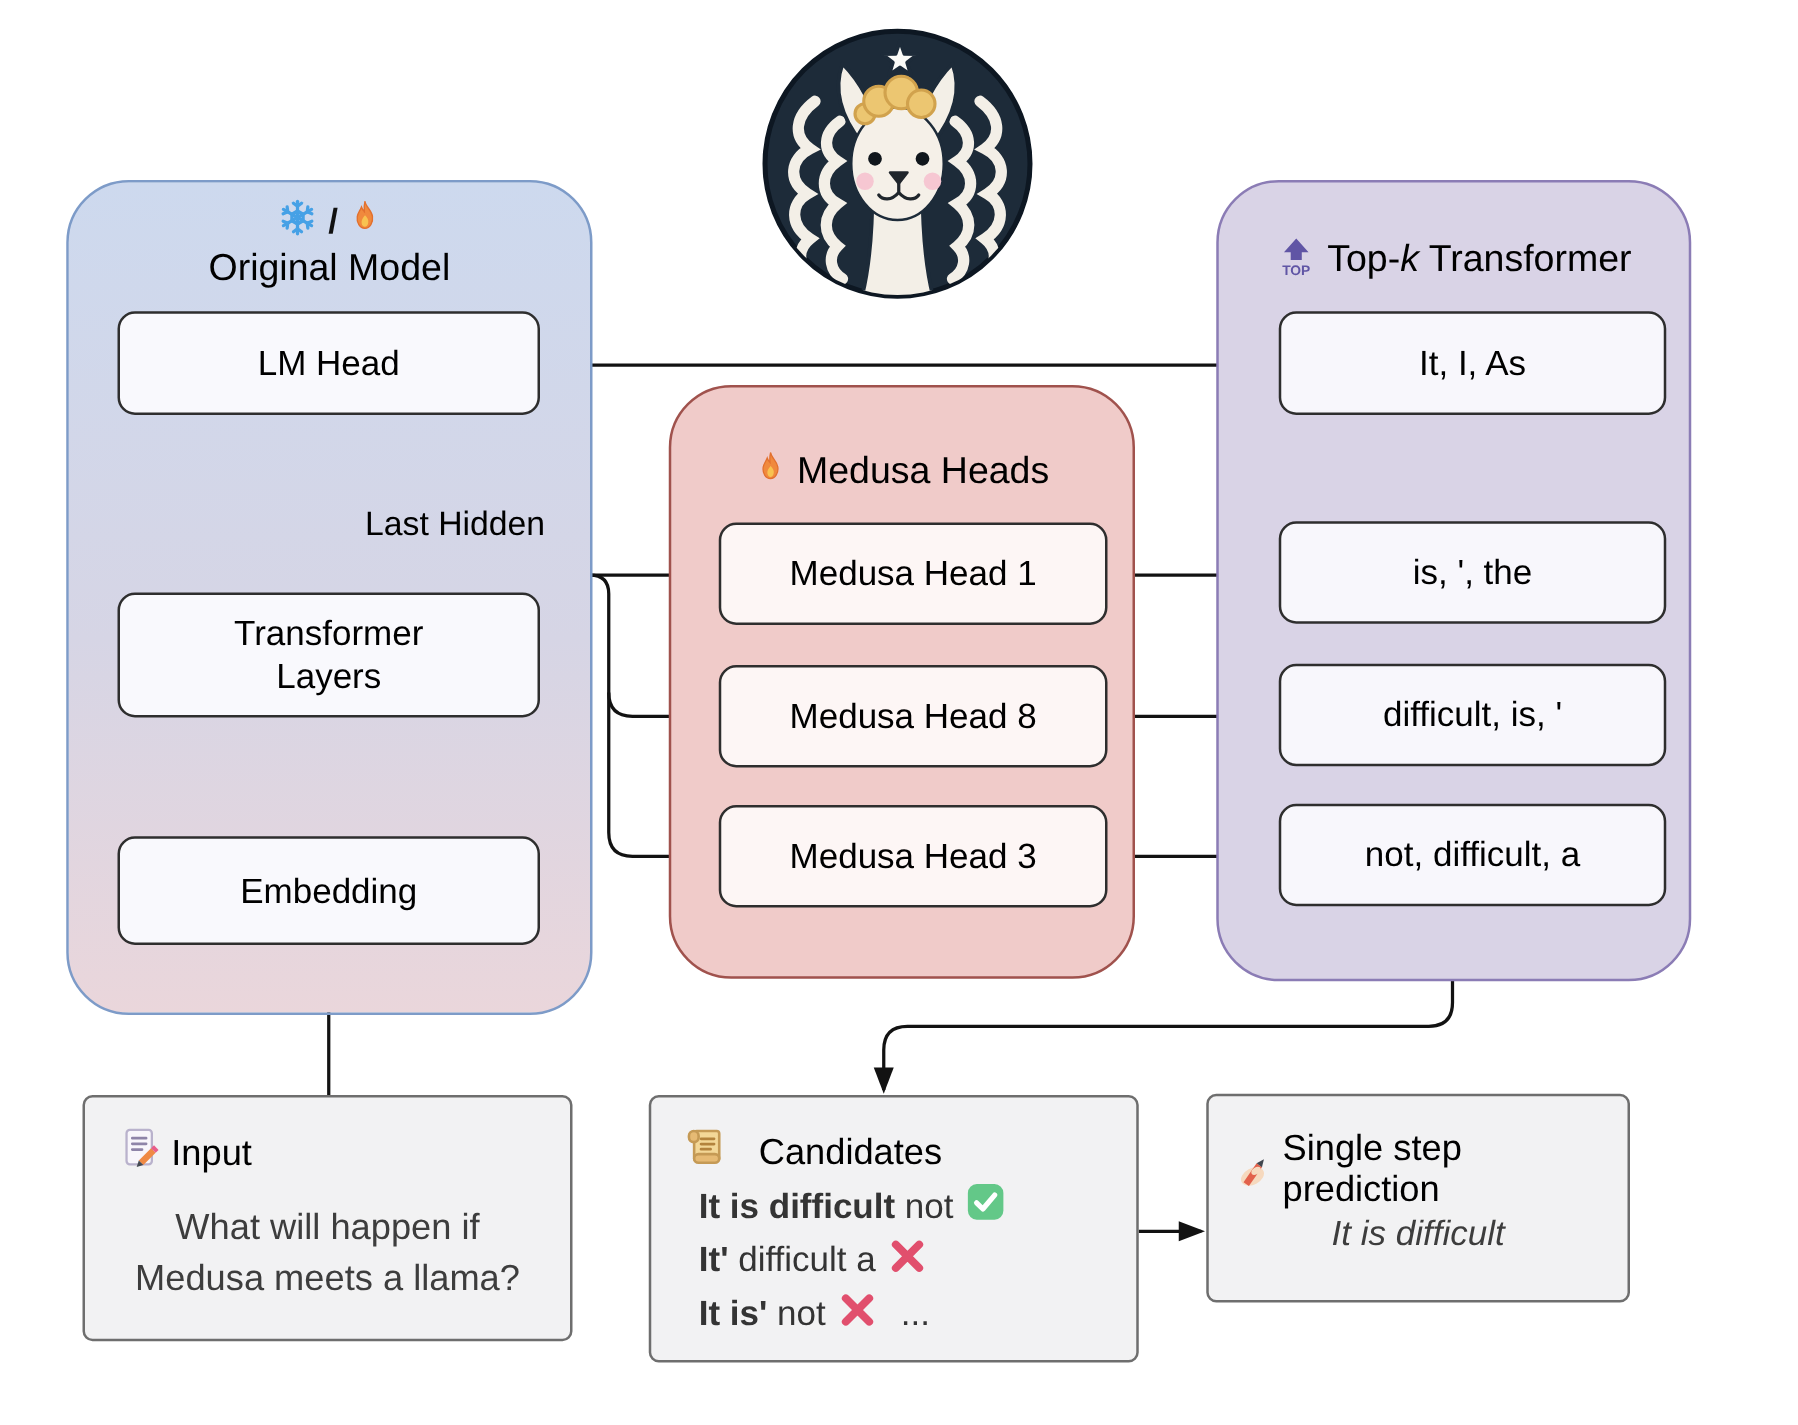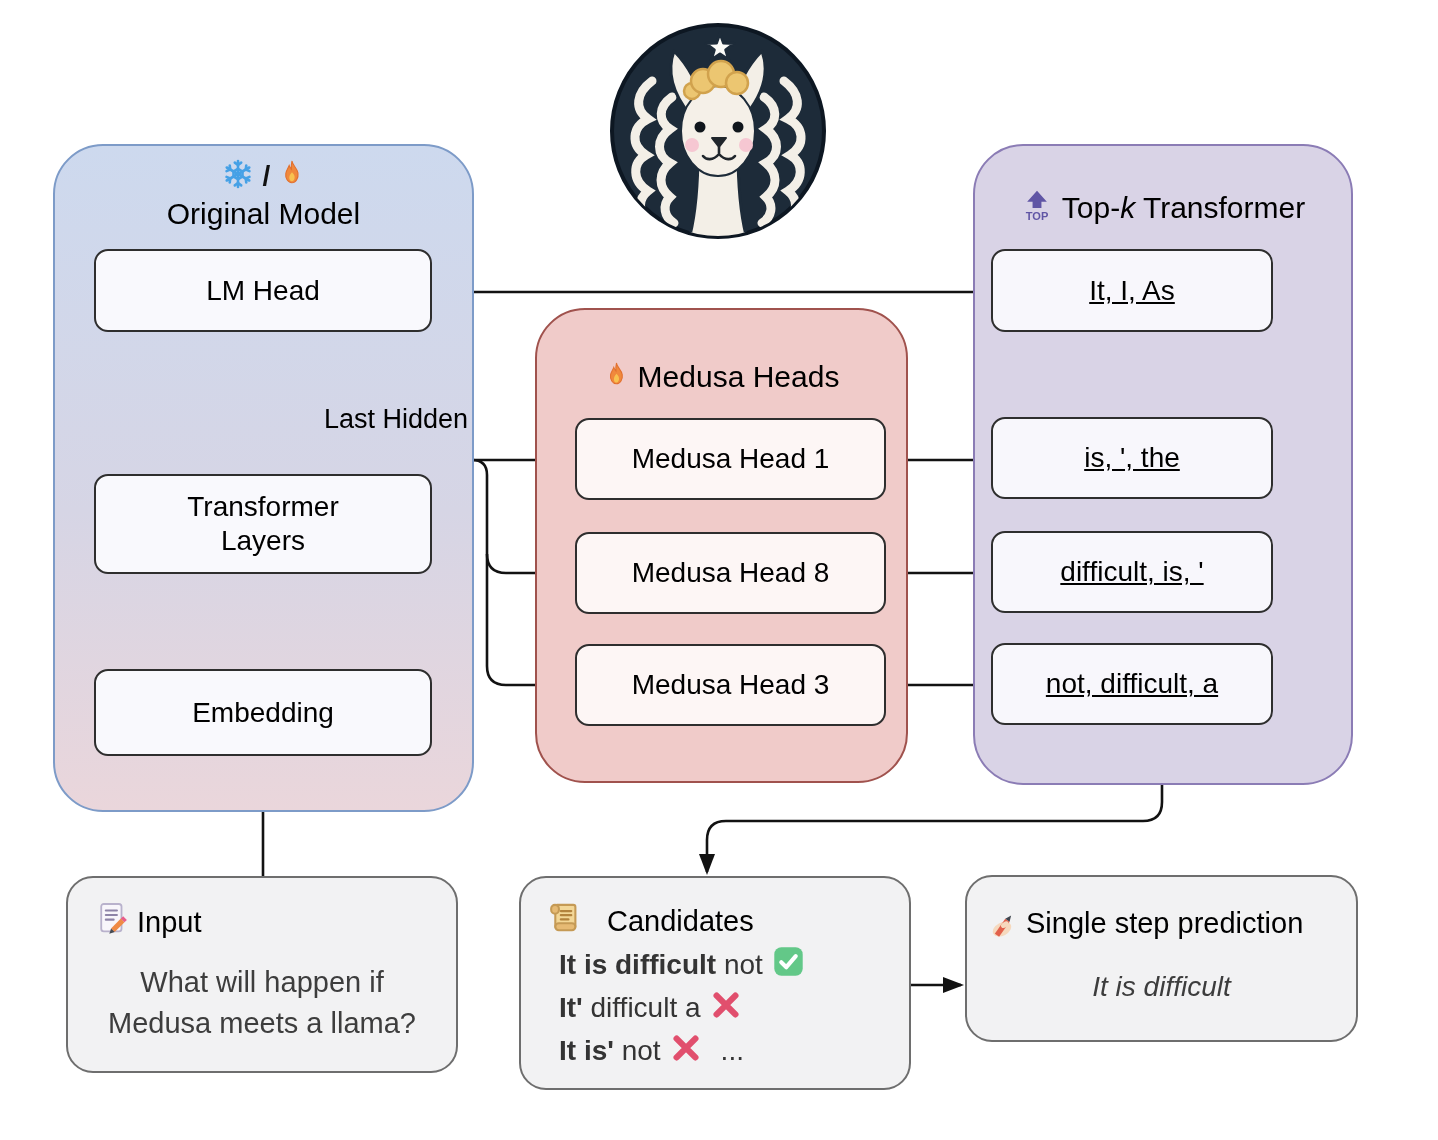--- a/index.html
+++ b/index.html
@@ -19,34 +19,34 @@
   .hdr{position:absolute;left:0;right:0;display:flex;flex-direction:column;align-items:center;gap:3px;}
   .hdr-row{display:flex;align-items:center;justify-content:center;gap:9px;}
   .hdr-title{font-size:30px;color:#000;white-space:nowrap;}
   .slash{font-size:28px;font-weight:bold;color:#111;}
 
   .innerbox{position:absolute;border:2.5px solid #2e2e2e;border-radius:14px;
             display:flex;align-items:center;justify-content:center;
             font-size:28px;color:#000;text-align:center;white-space:pre-line;line-height:1.2;}
   .original .innerbox{background:#f9f9fd;left:39px;width:338px;}
   .medusa .innerbox{background:#fdf6f5;left:38px;width:311px;}
-  .topk .innerbox{background:#f8f7fc;left:16px;width:282px;text-decoration:underline;}
+  .topk .innerbox{background:#f8f7fc;left:48px;width:310px;}
 
   .box-lm{top:103px;height:83px;}
   .box-tf{top:328px;height:100px;}
   .box-emb{top:523px;height:87px;}
   .mh1{top:108px;height:82px;} .mh2{top:222px;height:82px;} .mh3{top:334px;height:82px;}
   .pk0{top:103px;height:83px;} .pk1{top:271px;height:82px;} .pk2{top:385px;height:82px;} .pk3{top:497px;height:82px;}
 
-  .last-hidden{position:absolute;left:292px;top:404px;font-size:27px;color:#000;white-space:nowrap;margin-left:32px;}
-
-  .graybox{position:absolute;background:#f2f2f3;border:2.5px solid #6e6e6e;border-radius:27px;color:#000;}
+  .last-hidden{position:absolute;left:292px;top:404px;font-size:27px;color:#000;white-space:nowrap;}
+
+  .graybox{position:absolute;background:#f2f2f3;border:2.5px solid #6e6e6e;border-radius:8px;color:#000;}
   .gb-input{left:66px;top:876px;width:392px;height:197px;}
   .gb-cand{left:519px;top:876px;width:392px;height:214px;}
-  .gb-single{left:965px;top:875px;width:393px;height:167px;}
+  .gb-single{left:965px;top:875px;width:339px;height:167px;}
   .gb-title{position:absolute;display:flex;align-items:center;gap:7px;font-size:29px;color:#000;}
   .gb-input .gb-title{left:28px;top:24px;}
   .gb-cand .gb-title{left:26px;top:22px;gap:24px;}
   .gb-single .gb-title{left:18px;top:26px;}
   .input-body{position:absolute;left:0;right:0;top:84px;text-align:center;
               font-size:29px;color:#3d3d3d;line-height:1.42;}
   .cand-rows{position:absolute;left:38px;top:70px;display:flex;flex-direction:column;gap:9px;}
   .cand-row{display:flex;align-items:center;gap:10px;font-size:28px;color:#343434;height:34px;}
   .cand-row b{font-weight:bold;}
   .cand-suffix{margin-left:10px;color:#343434;}

